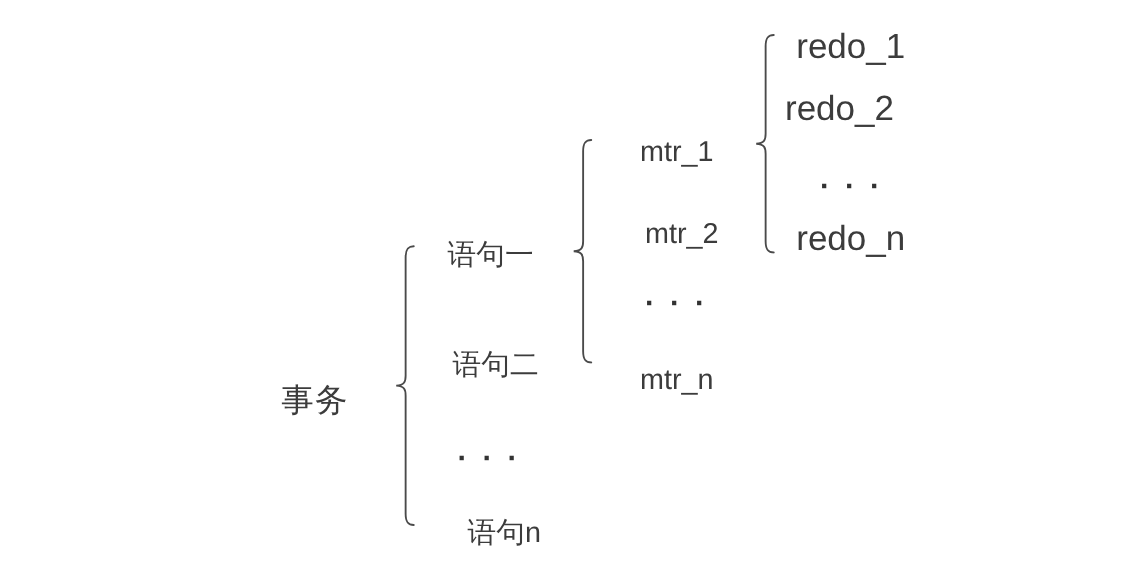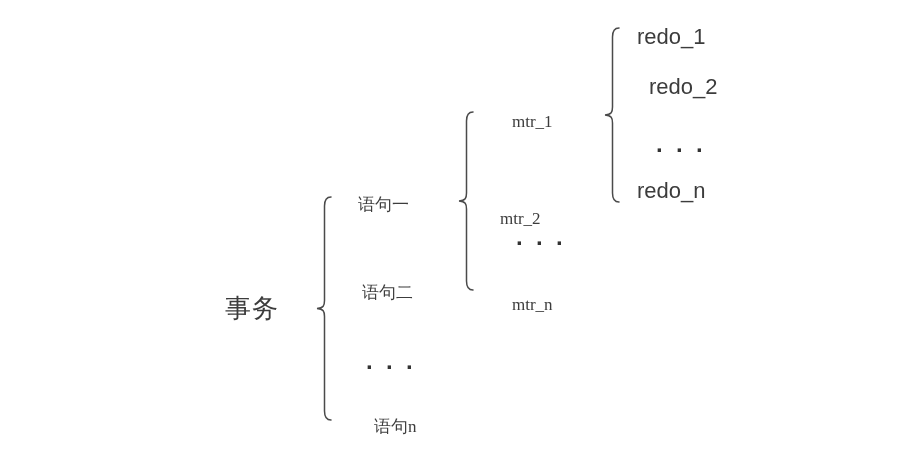--- a/index.html
+++ b/index.html
@@ -16,22 +16,22 @@
     overflow: hidden;
   }
   .label {
     position: absolute;
     transform: translateY(-50%);
     color: #3c3c3c;
     white-space: nowrap;
     line-height: 1;
   }
   .root-label   { font-size: 26px; letter-spacing: 1px; }
-  .lvl-label    { font-size: 17px; font-family: Liberation Serif, serif; }
-  .redo-label   { font-size: 22px; }
+  .lvl-label    { font-size: 23px; }
+  .redo-label   { font-size: 28px; }
   .dots {
     font-size: 24px;
     font-weight: 700;
     letter-spacing: 12px;
     color: #333333;
   }
   .brace {
     position: absolute;
   }
   .brace path {
@@ -39,42 +39,42 @@
     stroke: #4a4a4a;
     stroke-width: 1.5;
     stroke-linecap: round;
   }
 </style>
 </head>
 <body>
 
 <div class="canvas">
 
-  <div class="label root-label" style="left:225px; top:308px;">事务</div>
+  <div class="label root-label" style="left:225px; top:320px;">事务</div>
 
   <svg class="brace" style="left:314px; top:196px;" width="20" height="225" viewBox="0 0 20 225">
     <path d="M17,1 C12,1 10.5,4 10.5,10 L10.5,104.5 C10.5,109.5 9.5,112 3,112.5 C9.5,113 10.5,115.5 10.5,120.5 L10.5,215 C10.5,221 12,224 17,224"></path>
   </svg>
 
   <div class="label lvl-label" style="left:358px; top:204px;">语句一</div>
   <div class="label lvl-label" style="left:362px; top:292px;">语句二</div>
   <div class="label dots" style="left:366px; top:367px;">···</div>
   <div class="label lvl-label" style="left:374px; top:426px;">语句n</div>
 
   <svg class="brace" style="left:456px; top:111px;" width="20" height="180" viewBox="0 0 20 180">
     <path d="M17,1 C12,1 10.5,4 10.5,10 L10.5,82 C10.5,87 9.5,89.5 3,90 C9.5,90.5 10.5,93 10.5,98 L10.5,170 C10.5,176 12,179 17,179"></path>
   </svg>
 
   <div class="label lvl-label" style="left:512px; top:121px;">mtr_1</div>
-  <div class="label lvl-label" style="left:500px; top:187px;margin-top:31px;">mtr_2</div>
+  <div class="label lvl-label" style="left:516px; top:187px;">mtr_2</div>
   <div class="label dots" style="left:516px; top:243px;">···</div>
   <div class="label lvl-label" style="left:512px; top:304px;">mtr_n</div>
 
   <svg class="brace" style="left:602px; top:27px;" width="20" height="176" viewBox="0 0 20 176">
     <path d="M17,1 C12,1 10.5,4 10.5,10 L10.5,80 C10.5,85 9.5,87.5 3,88 C9.5,88.5 10.5,91 10.5,96 L10.5,166 C10.5,172 12,175 17,175"></path>
   </svg>
 
   <div class="label redo-label" style="left:637px; top:37px;">redo_1</div>
-  <div class="label redo-label" style="left:649px; top:87px;">redo_2</div>
+  <div class="label redo-label" style="left:628px; top:87px;">redo_2</div>
   <div class="label dots" style="left:656px; top:150px;">···</div>
   <div class="label redo-label" style="left:637px; top:191px;text-align:right;">redo_n</div>
 
 </div>
 
 </body></html>

